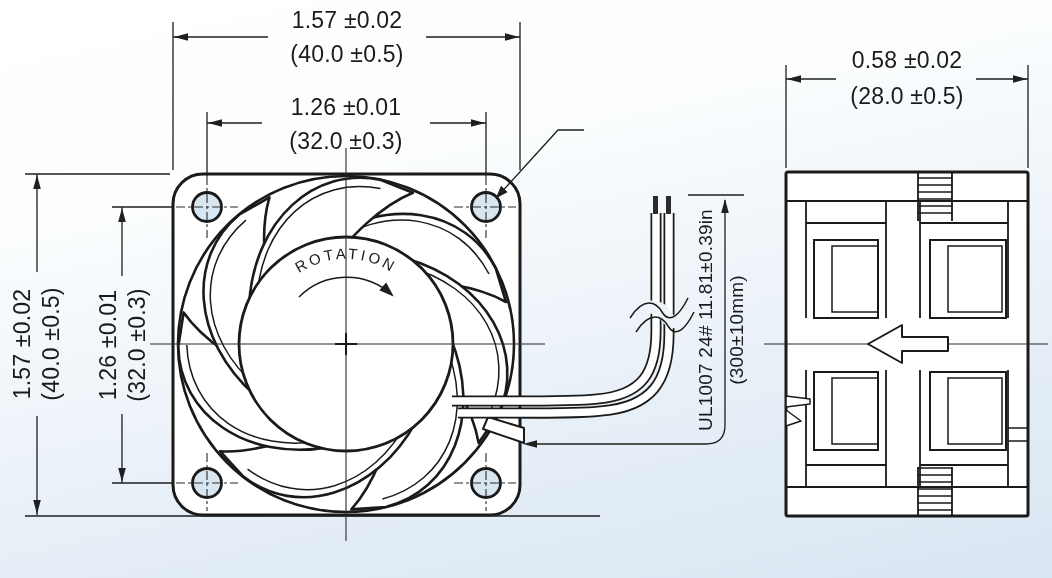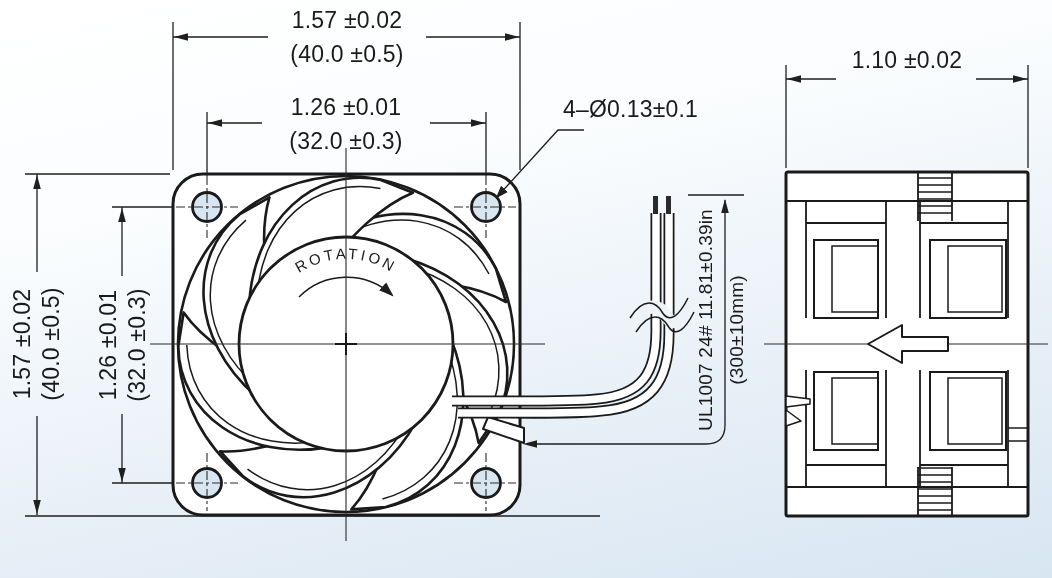--- a/index.html
+++ b/index.html
@@ -175,25 +175,25 @@
       <polygon class="ah" points="725,199 721.2,213 728.8,213"></polygon>
       <polygon class="ah" points="523,444 537,440.2 537,447.8"></polygon>
     </g>
   </svg>
 
   <div class="lbl c" style="left:347px;top:6px">1.57 ±0.02</div>
   <div class="lbl c" style="left:347px;top:40px">(40.0 ±0.5)</div>
   <div class="lbl c" style="left:346px;top:93px">1.26 ±0.01</div>
   <div class="lbl c" style="left:346px;top:127px">(32.0 ±0.3)</div>
 
-  <div class="lbl" style="left:563px;top:95px">4–Ø0.13±0.1</div>
 
   <div class="lbl v" style="left:22px;top:330px">1.57 ±0.02</div>
   <div class="lbl v" style="left:51px;top:330px">(40.0 ±0.5)</div>
   <div class="lbl v" style="left:108px;top:331px">1.26 ±0.01</div>
   <div class="lbl v" style="left:137px;top:331px">(32.0 ±0.3)</div>
 
-  <div class="lbl c" style="left:907px;top:46px">1.10 ±0.02</div>
+  <div class="lbl c" style="left:907px;top:46px">0.58 ±0.02</div>
+  <div class="lbl c" style="left:907px;top:82px">(28.0 ±0.5)</div>
 
   <div class="lbl v small" style="left:706px;top:309px">UL1007 24# 11.81±0.39in</div>
   <div class="lbl v small" style="left:737px;top:319px">(300±10mm)</div>
 
 </div>
 
 </body></html>

